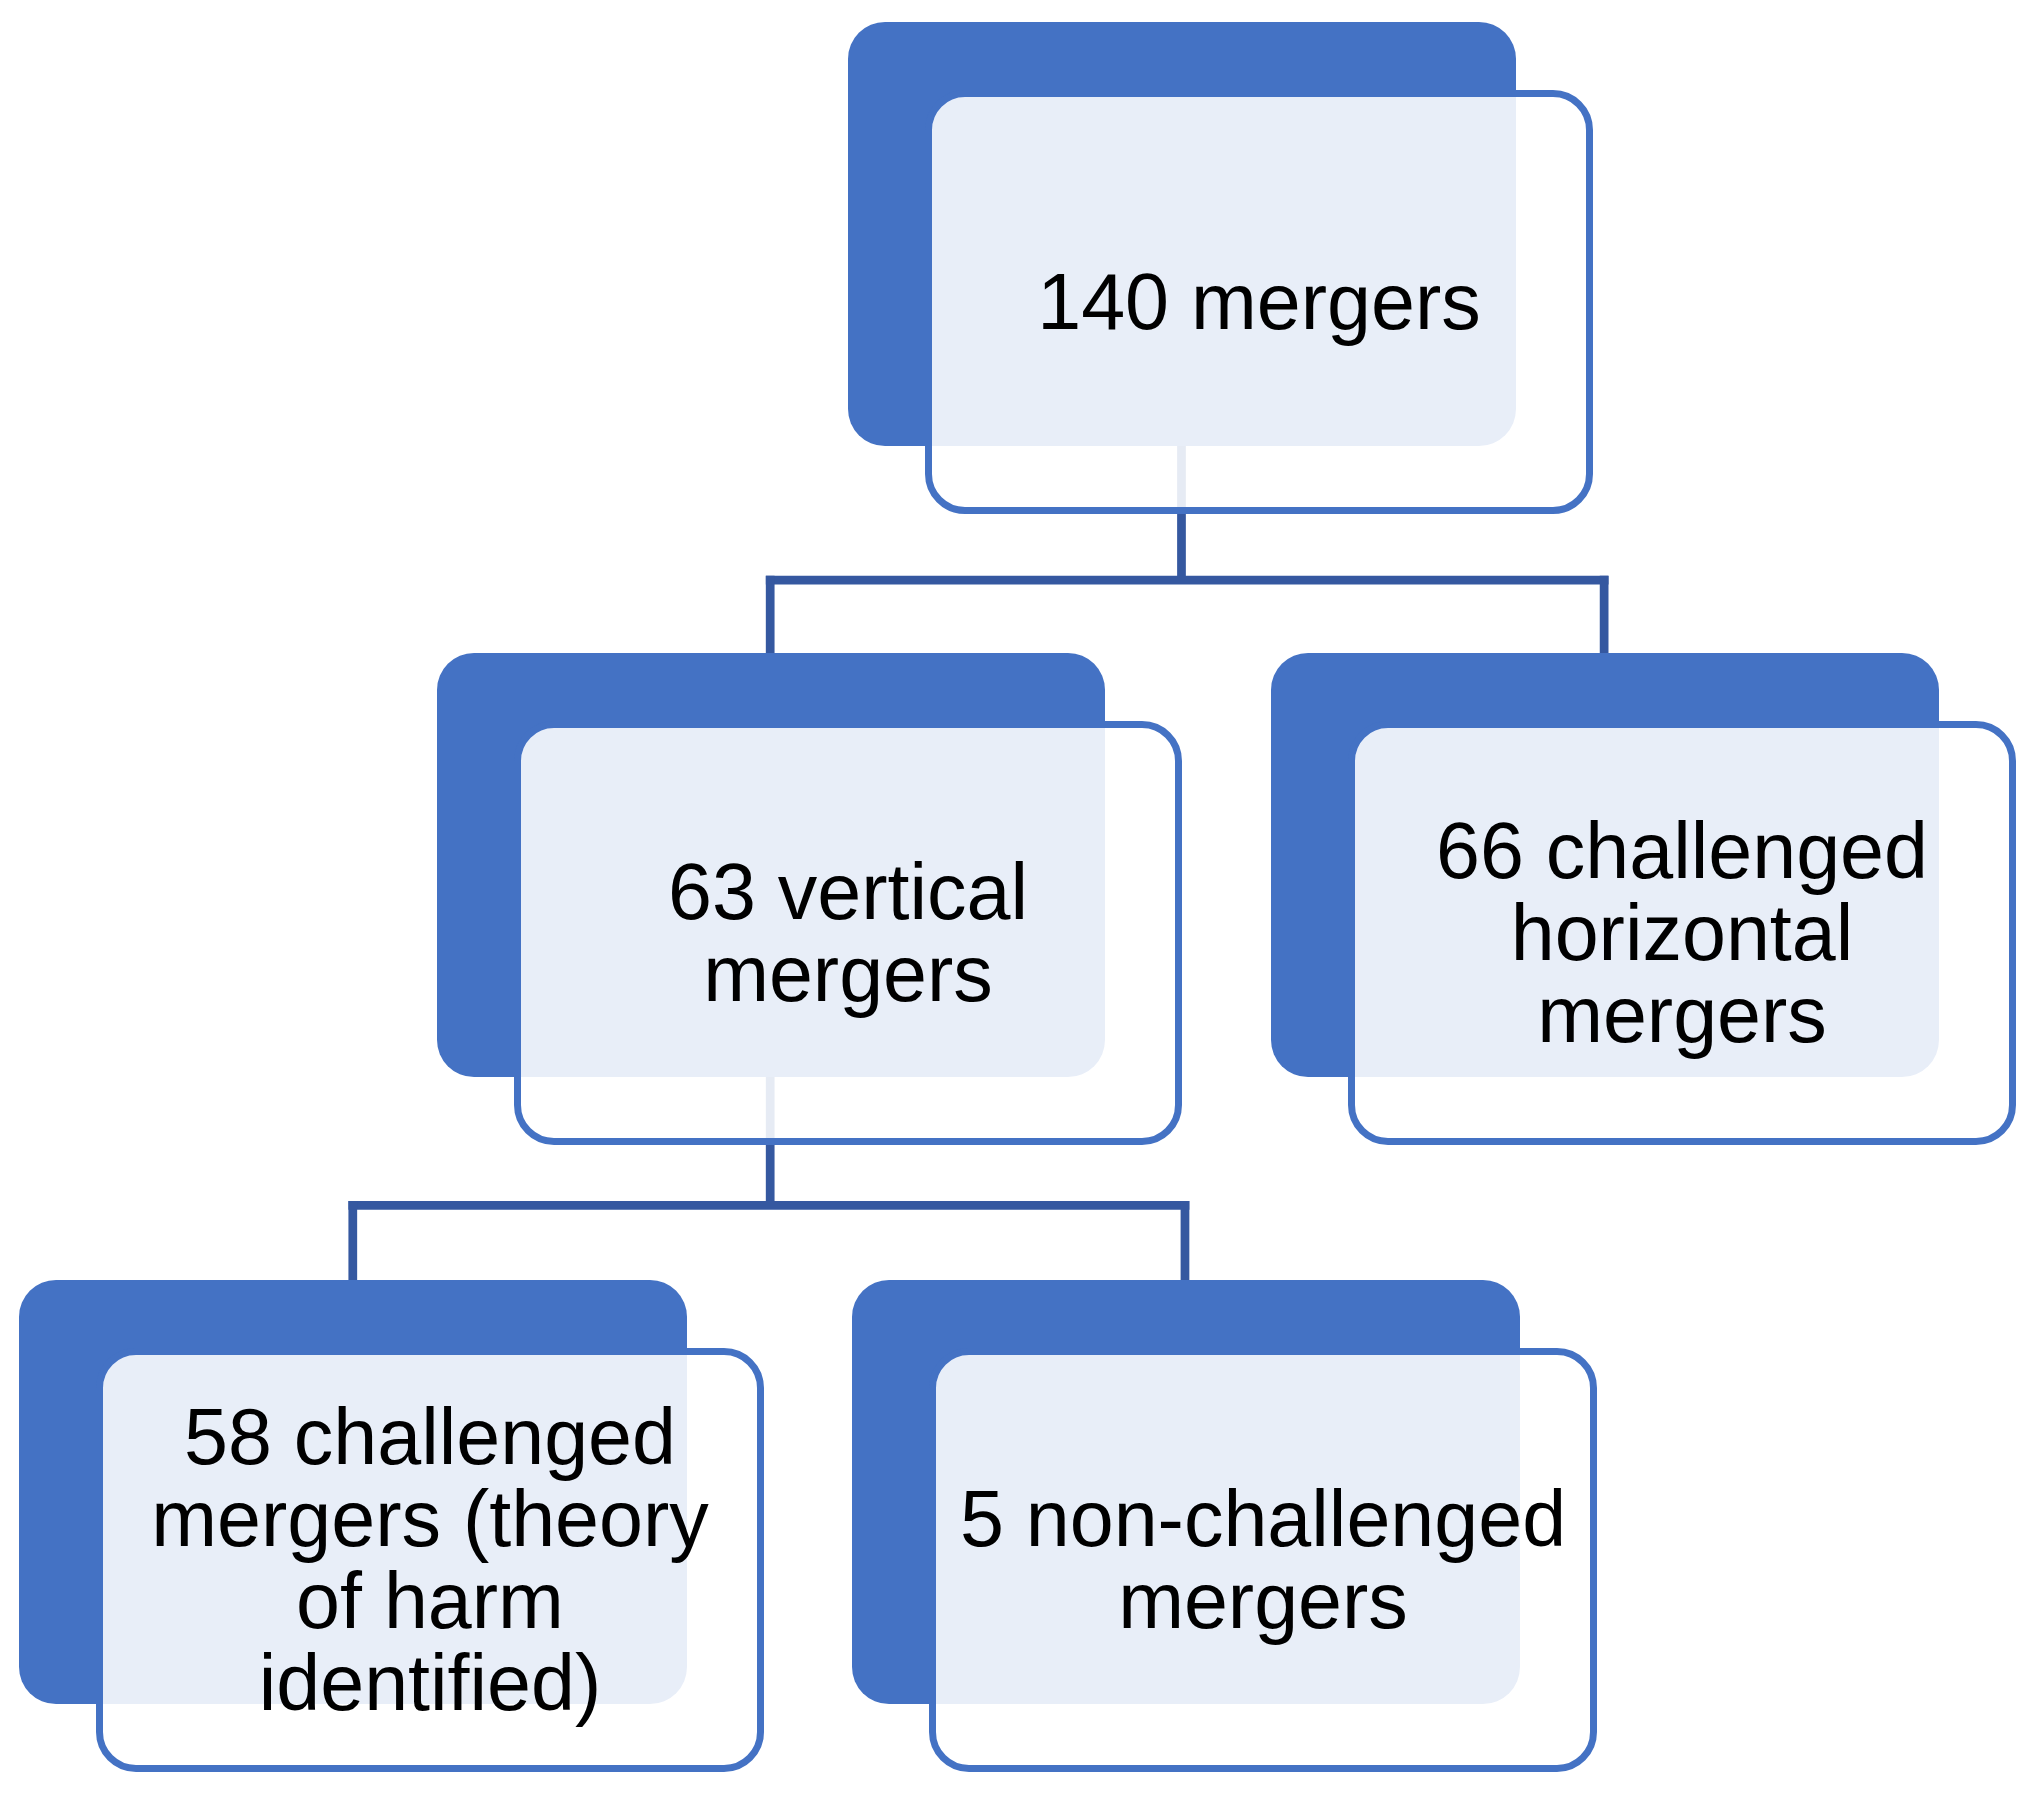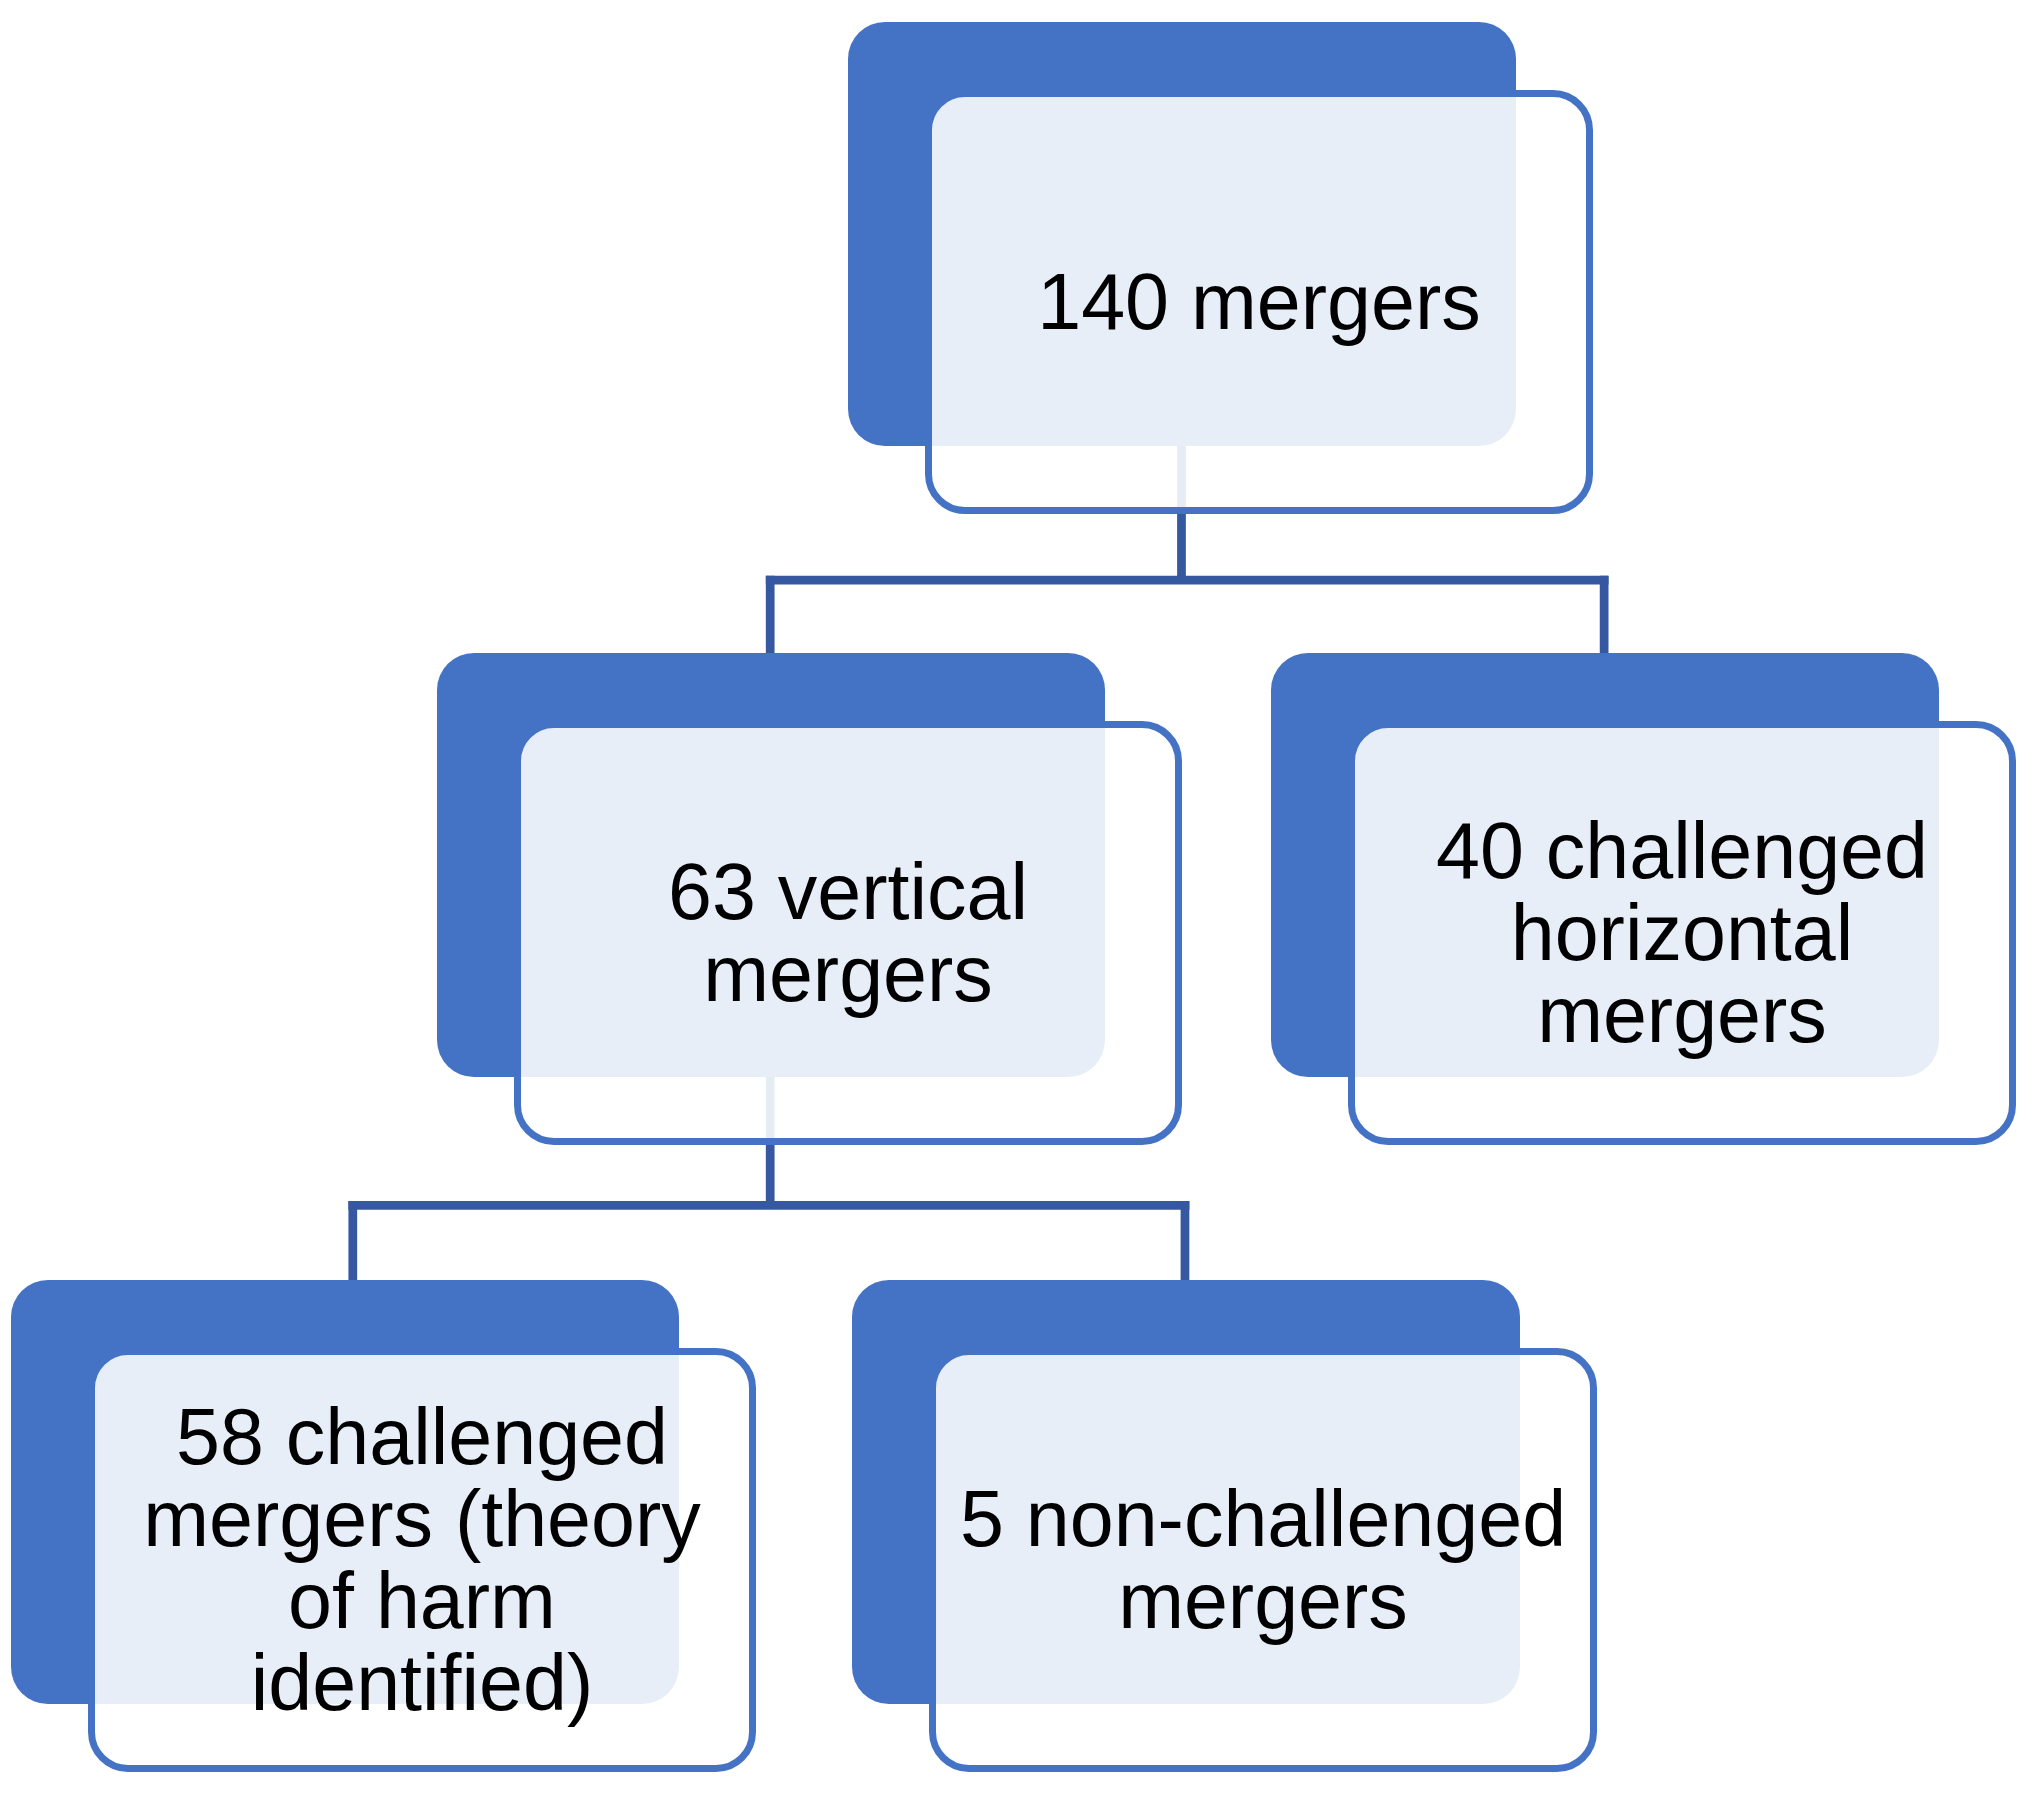--- a/index.html
+++ b/index.html
@@ -92,27 +92,27 @@
     <div class="back-panel"></div>
     <div class="front-panel">
       <div class="node-label">63 vertical
 mergers</div>
     </div>
   </div>
 
   <div class="node" style="left:1271px; top:653px;">
     <div class="back-panel"></div>
     <div class="front-panel">
-      <div class="node-label">40 challenged
+      <div class="node-label">66 challenged
 horizontal
 mergers</div>
     </div>
   </div>
 
-  <div class="node" style="left:11px; top:1280px;">
+  <div class="node" style="left:19px; top:1280px;">
     <div class="back-panel"></div>
     <div class="front-panel">
       <div class="node-label">58 challenged
 mergers (theory
 of harm
 identified)</div>
     </div>
   </div>
 
   <div class="node" style="left:852px; top:1280px;">

